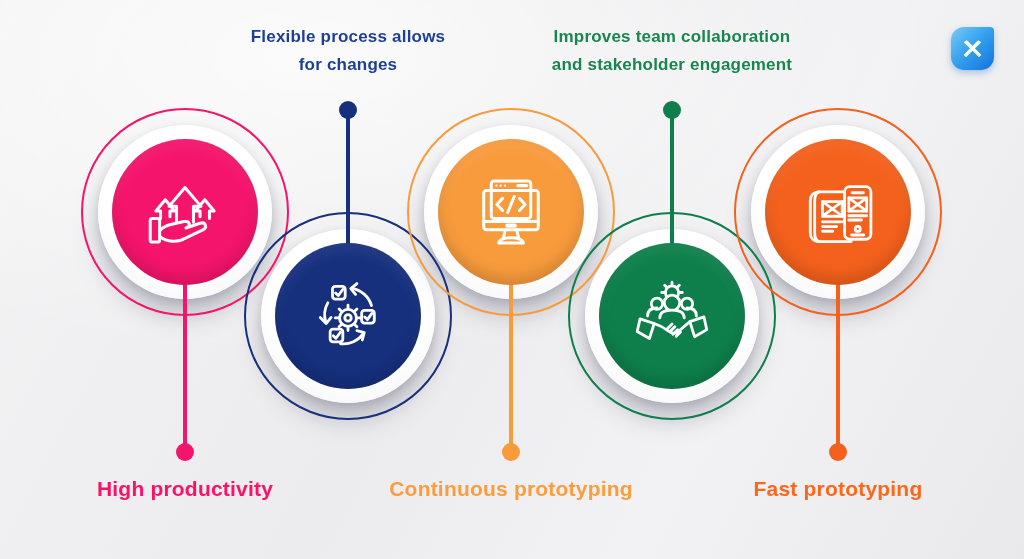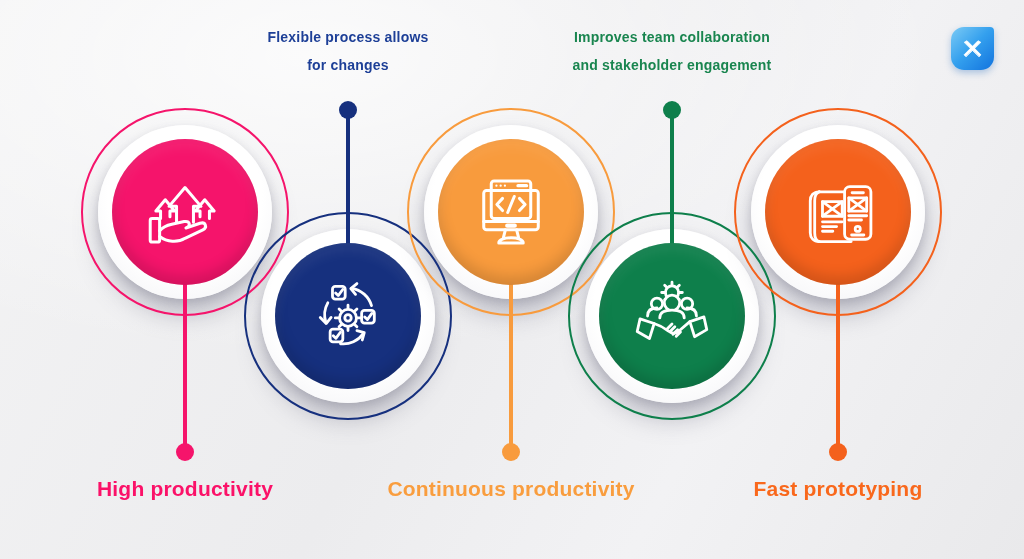--- a/index.html
+++ b/index.html
@@ -62,21 +62,21 @@
   .label-top    .dot{top:101px;}
 
   .label{
     position:absolute;z-index:5;
     left:calc(var(--cx) - 200px);width:400px;
     text-align:center;white-space:pre-line;
     color:var(--label-color);
     font-weight:700;letter-spacing:.2px;
   }
   .label-bottom .label{top:476px;font-size:21px;line-height:26px;}
-  .label-top    .label{top:23px;font-size:14px;line-height:28px;}
+  .label-top    .label{top:23px;font-size:17px;line-height:28px;}
 
   
   .logo{
     position:absolute;left:951px;top:27px;z-index:6;
     width:43px;height:43px;
     border-radius:13px 4px 13px 13px;
     background:linear-gradient(135deg,#7ccbf5 0%,#34a0ee 48%,#1273de 100%);
     box-shadow:0 3px 7px rgba(40,110,190,.35);
     display:flex;align-items:center;justify-content:center;
   }
@@ -154,21 +154,21 @@
           <circle cx="34.5" cy="22" r="1.2" fill="#fff" stroke="none"></circle>
           <circle cx="39" cy="22" r="1.2" fill="#fff" stroke="none"></circle>
           <circle cx="43.5" cy="22" r="1.2" fill="#fff" stroke="none"></circle>
           <path d="M57.5 22 H66.5" stroke-width="3.6"></path>
           <path d="M41 35.5 L35 42 L41 48.5"></path>
           <path d="M59 35.5 L65 42 L59 48.5"></path>
           <path d="M53.5 33.5 L46.5 50.5"></path>
         </g>
       </svg>
     </div>
-    <div class="label">Continuous productivity</div>
+    <div class="label">Continuous prototyping</div>
   </div>
 
   <div class="item item-4 label-top" style="--accent: #0e7f4b; --label-color: #19854f;">
     <div class="connector"></div>
     <div class="dot"></div>
     <div class="white-disc"></div>
     <div class="ring"></div>
     <div class="disc">
       <svg viewBox="0 0 100 100">
         <g fill="none" stroke="#fff" stroke-width="3" stroke-linejoin="round" stroke-linecap="round">

